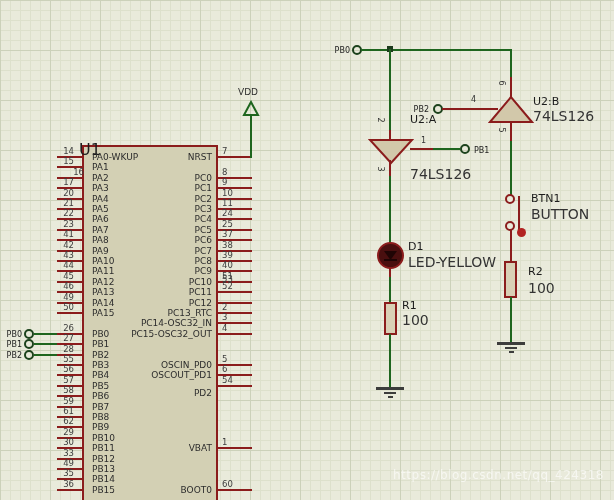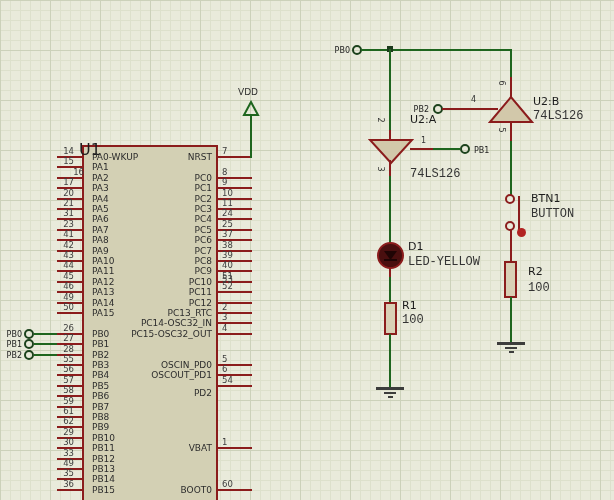--- a/index.html
+++ b/index.html
@@ -33,21 +33,21 @@
   .chip-ref{position:absolute;left:79px;top:140px;font-size:16px;color:#1c1c1c;}
   .term{
     position:absolute;width:10px;height:10px;border-radius:50%;
     border:2px solid #1c421c;box-sizing:border-box;background:transparent;
   }
   .tlabel{position:absolute;font-size:8px;line-height:9px;color:#222;white-space:nowrap;}
   .tlabel.right{text-align:right;}
   .gnum{position:absolute;font-size:8px;line-height:8px;color:#333;}
   .gnum.rot{transform:rotate(90deg);}
   .ref{position:absolute;font-size:11px;line-height:12px;color:#1c1c1c;white-space:nowrap;}
-  .val{position:absolute;font-size:12px;line-height:9px;color:#333;white-space:nowrap;font-family:Liberation Mono, monospace;}
+  .val{position:absolute;font-size:14px;line-height:9px;color:#333;white-space:nowrap;}
   .res{
     position:absolute;width:13px;height:33px;background:#d9d0b6;
     border:2px solid #8b1c1c;box-sizing:border-box;
   }
   .btn-circ{
     position:absolute;width:10px;height:10px;border-radius:50%;
     border:2px solid #8b1c1c;box-sizing:border-box;background:#e9eadb;
   }
   .btn-dot{position:absolute;width:9px;height:9px;border-radius:50%;background:#b22222;}
   .gbar{position:absolute;background:#3c3c3c;}
@@ -77,21 +77,21 @@
       <div class="pinline" style="left:57px;top:187.2px;width:25px;"></div>
       <div class="pnum right" style="left:46px;top:177.2px;width:28px;">17</div>
       <div class="pname" style="left:92px;top:183.2px;">PA3</div>
       <div class="pinline" style="left:57px;top:197.6px;width:25px;"></div>
       <div class="pnum right" style="left:46px;top:187.6px;width:28px;">20</div>
       <div class="pname" style="left:92px;top:193.6px;">PA4</div>
       <div class="pinline" style="left:57px;top:208px;width:25px;"></div>
       <div class="pnum right" style="left:46px;top:198px;width:28px;">21</div>
       <div class="pname" style="left:92px;top:204px;">PA5</div>
       <div class="pinline" style="left:57px;top:218.4px;width:25px;"></div>
-      <div class="pnum right" style="left:46px;top:208.4px;width:28px;">31</div>
+      <div class="pnum right" style="left:46px;top:208.4px;width:28px;">22</div>
       <div class="pname" style="left:92px;top:214.4px;">PA6</div>
       <div class="pinline" style="left:57px;top:228.8px;width:25px;"></div>
       <div class="pnum right" style="left:46px;top:218.8px;width:28px;">23</div>
       <div class="pname" style="left:92px;top:224.8px;">PA7</div>
       <div class="pinline" style="left:57px;top:239.2px;width:25px;"></div>
       <div class="pnum right" style="left:46px;top:229.2px;width:28px;">41</div>
       <div class="pname" style="left:92px;top:235.2px;">PA8</div>
       <div class="pinline" style="left:57px;top:249.60000000000002px;width:25px;"></div>
       <div class="pnum right" style="left:46px;top:239.60000000000002px;width:28px;">42</div>
       <div class="pname" style="left:92px;top:245.60000000000002px;">PA9</div>
@@ -323,14 +323,15 @@
 
   <div class="wire r v" style="left:510px;top:230px;height:33px;"></div>
   <div class="res" style="left:504px;top:261px;height:37px;"></div>
   <div class="ref" style="left:528px;top:266px;">R2</div>
   <div class="val" style="left:528px;top:284px;">100</div>
   <div class="wire g v" style="left:510px;top:297px;height:45px;"></div>
   <div class="gbar" style="left:497px;top:342px;width:28px;height:3px;"></div>
   <div class="gbar" style="left:505px;top:347px;width:12px;height:2px;"></div>
   <div class="gbar" style="left:509px;top:351px;width:5px;height:2px;"></div>
 
+  <div class="watermark">https://blog.csdn.net/qq_424318</div>
 
 </div>
 
 </body></html>

